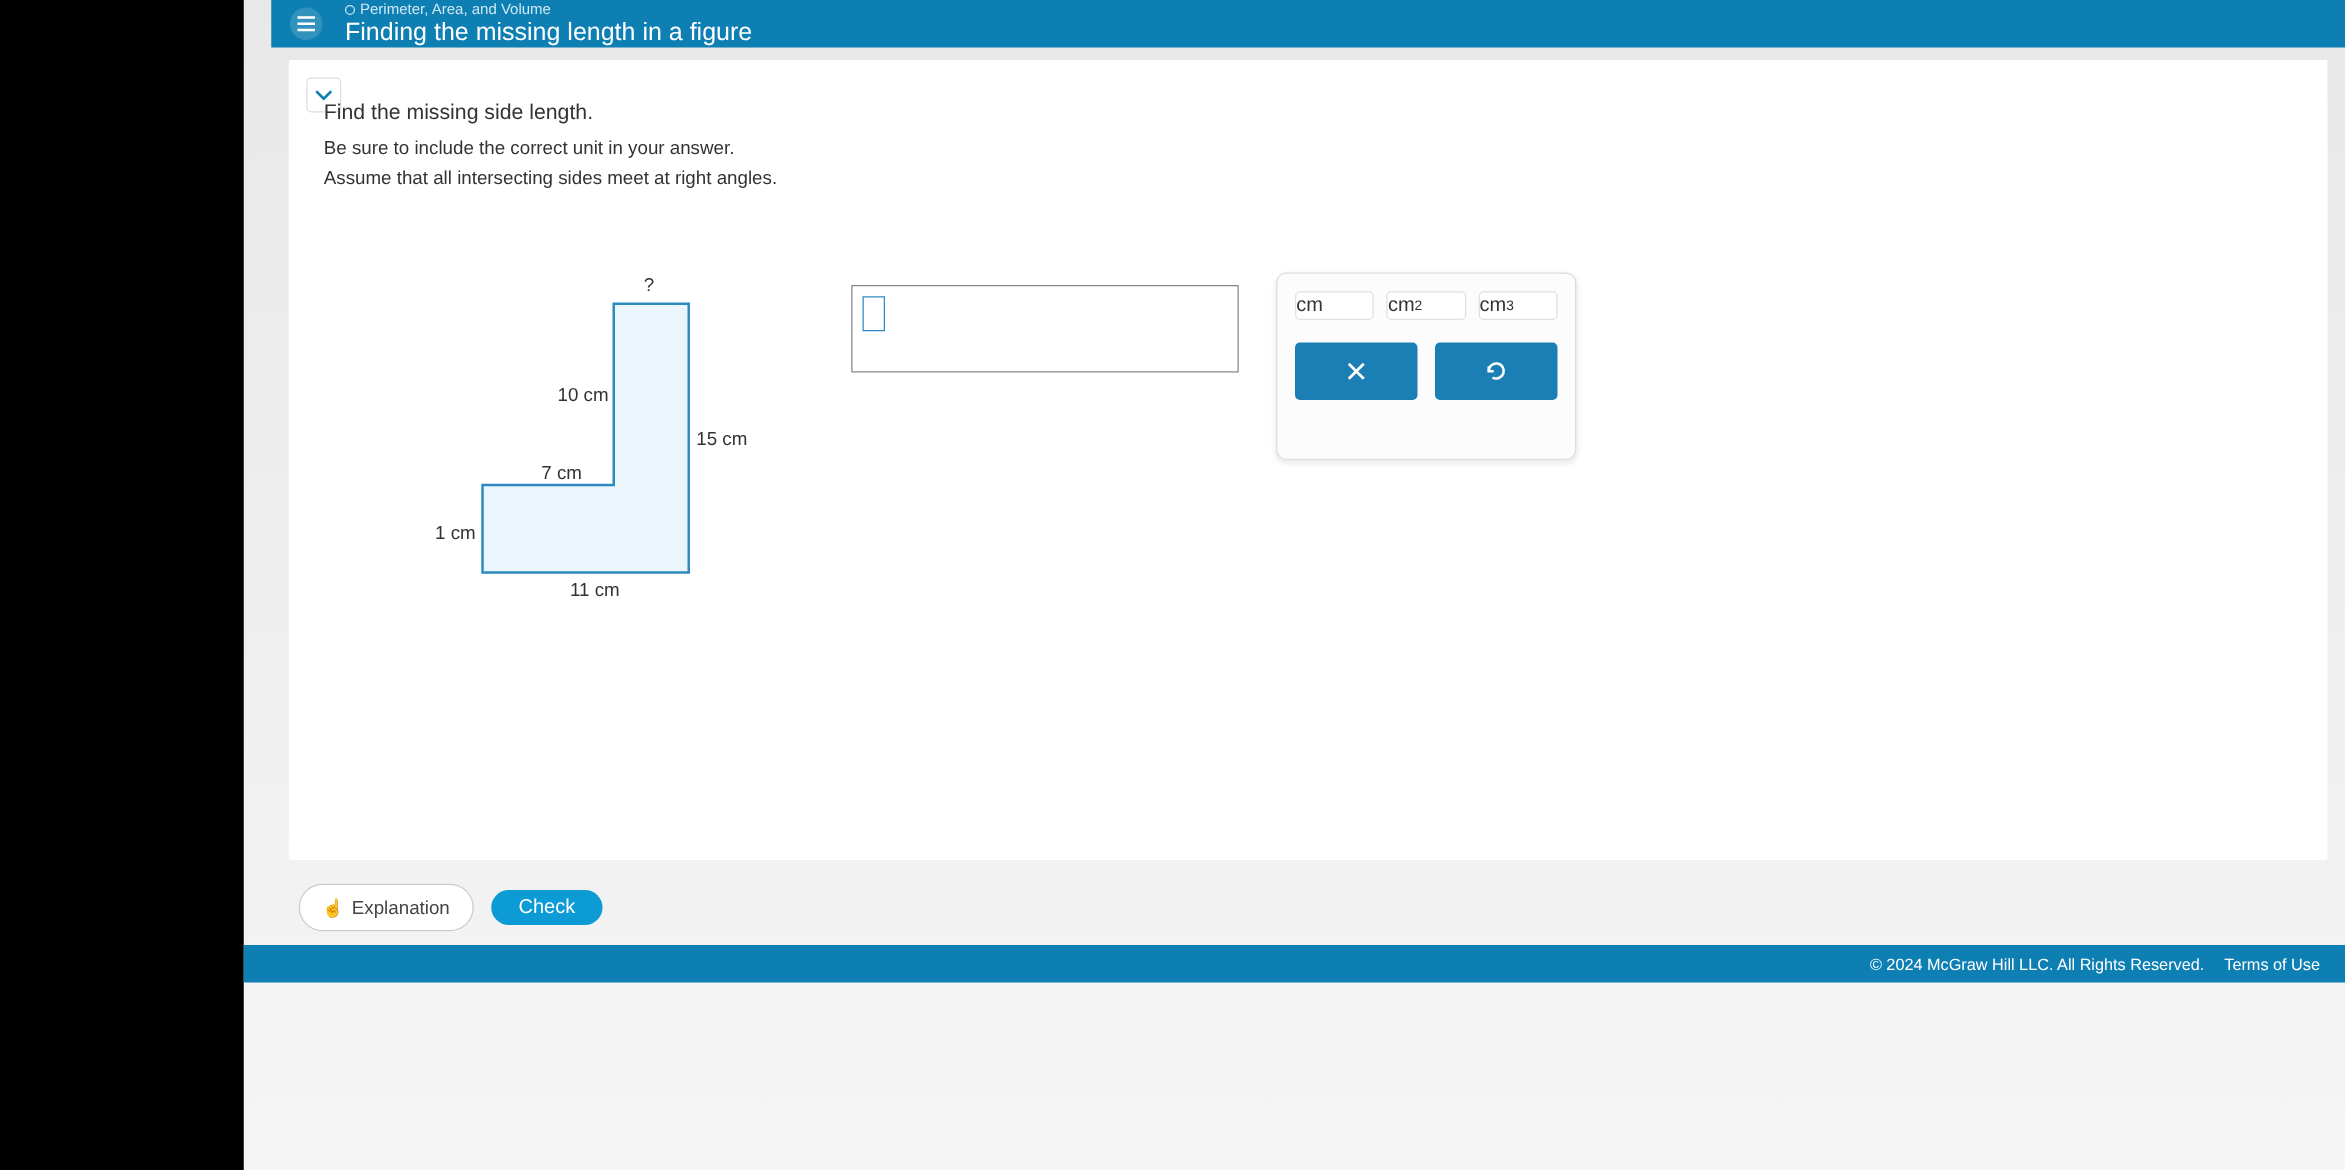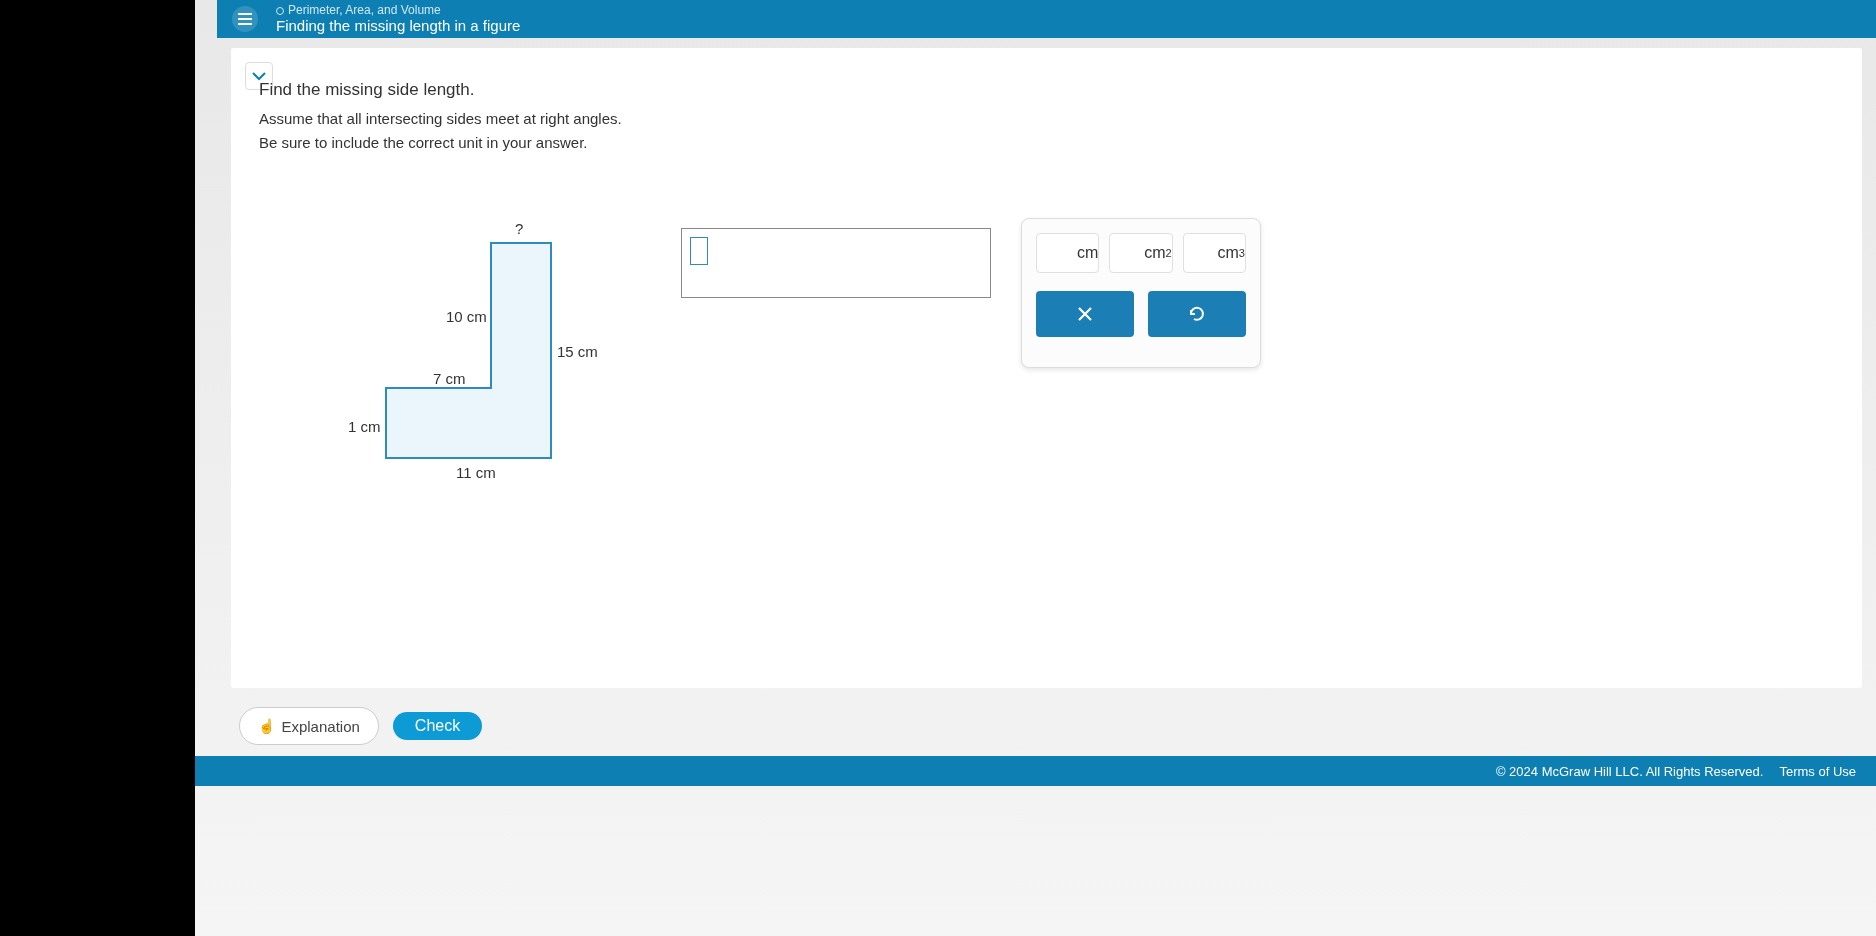--- a/index.html
+++ b/index.html
@@ -49,21 +49,21 @@
 .header-texts { display: flex; flex-direction: column; line-height: 1.2; }
 .header-small { font-size: 12px; color: #cfe8f3; }
 .header-dot {
   display: inline-block;
   width: 8px; height: 8px;
   border: 1.5px solid #cfe8f3;
   border-radius: 50%;
   margin-right: 4px;
   vertical-align: middle;
 }
-.header-main { font-size: 15px; color: #fff; }
+.header-main { font-size: 20px; color: #fff; }
 .content-area {
   background: #fff;
   margin: 10px 14px 0 14px;
   height: 640px;
   position: relative;
   border-radius: 2px;
 }
 .chevron-btn {
   position: absolute;
   left: 14px;
@@ -126,27 +126,27 @@
   padding: 14px;
   box-shadow: 0 2px 5px rgba(0,0,0,0.1);
 }
 .unit-row {
   display: flex;
   gap: 10px;
   margin-bottom: 18px;
 }
 .unit-btn {
   flex: 1;
-  height: 40px;
+  height: 23px;
   background: #fff;
   border: 1px solid #e0e0e0;
   border-radius: 4px;
   display: flex;
   align-items: center;
-  justify-content: flex-end;
+  justify-content: flex-start;
   font-size: 16px;
   color: #333;
 }
 .unit-btn sup { font-size: 11px; }
 .action-row { display: flex; gap: 14px; }
 .action-btn {
   flex: 1;
   height: 46px;
   background: #1b7fb5;
   border-radius: 4px;
@@ -228,22 +228,22 @@
 
   <div class="content-area">
     <div class="chevron-btn">
       <svg width="14" height="10" viewBox="0 0 14 10">
           <path d="M1 2 L7 8 L13 2" stroke="#0d7fb3" stroke-width="2" fill="none"></path>
         </svg>
     </div>
 
     <div class="question-block">
       <div class="question-title">Find the missing side length.</div>
+      <div class="question-sub">Be sure to include the correct unit in your answer.</div>
       <div class="question-sub">Assume that all intersecting sides meet at right angles.</div>
-      <div class="question-sub">Be sure to include the correct unit in your answer.</div>
     </div>
 
     <div class="figure">
       <svg width="300" height="300" viewBox="0 0 300 300" style="position:absolute;left:0;top:0;">
         <path d="M 140 15 L 200 15 L 200 230 L 35 230 L 35 160 L 140 160 Z" fill="#eaf6fb" stroke="#2e8bc0" stroke-width="2"></path>
       </svg>
       <div class="tl" style="left:164px;top:-8px;">?</div>
       <div class="tl" style="left:95px;top:80px;">10 cm</div>
       <div class="tl" style="left:206px;top:115px;">15 cm</div>
       <div class="tl" style="left:82px;top:142px;">7 cm</div>

